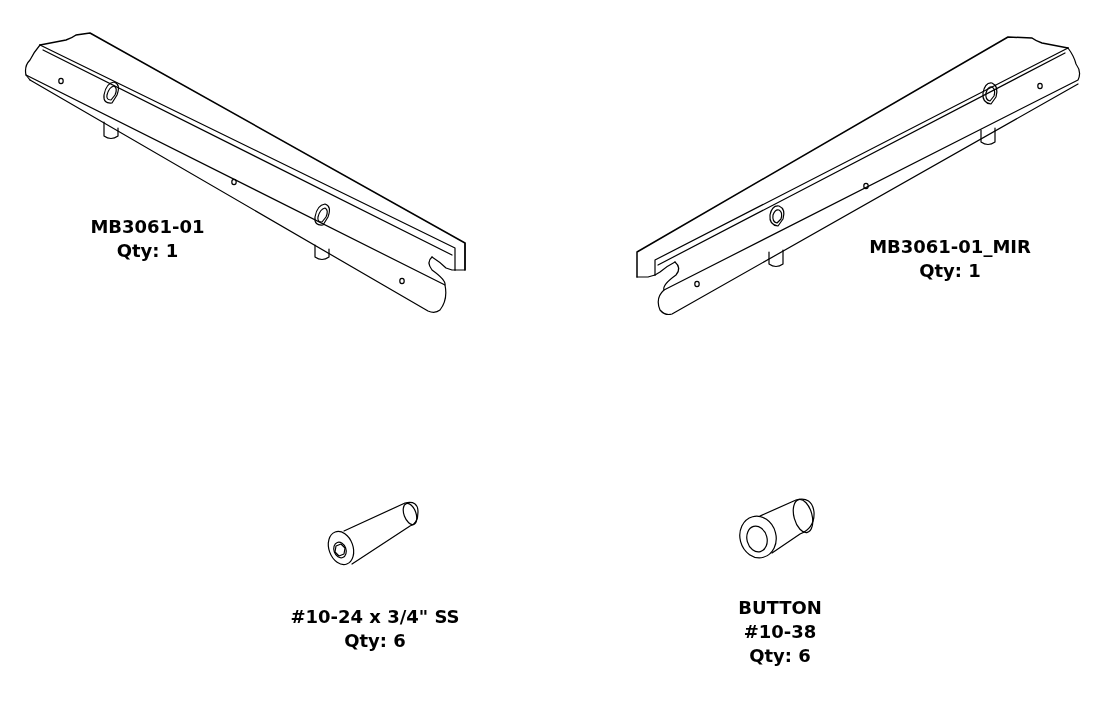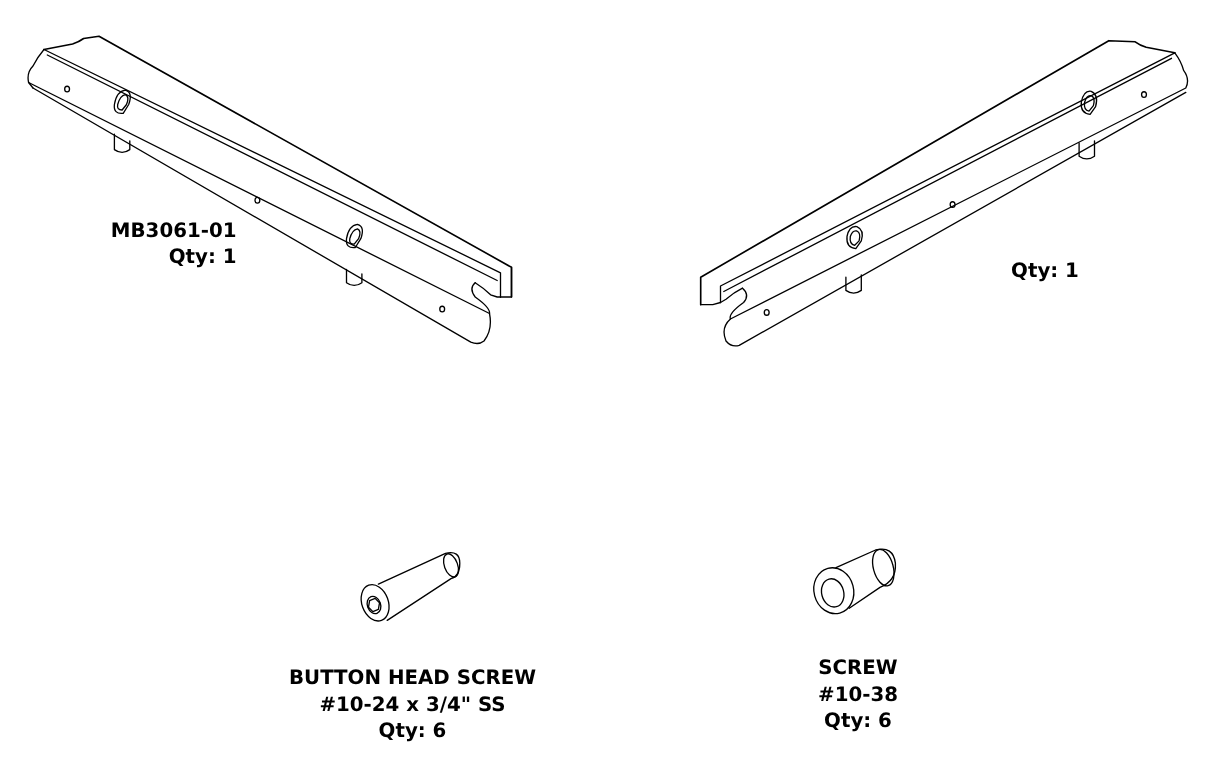--- a/index.html
+++ b/index.html
@@ -74,32 +74,32 @@
   </g>
 
   <g>
     <ellipse cx="758" cy="537" rx="18" ry="21" transform="rotate(-15 758 537)"></ellipse>
     <ellipse cx="757" cy="539" rx="10" ry="13" transform="rotate(-15 757 539)"></ellipse>
     <path d="M760,516 L796,500 Q812,496 814,512 Q815,528 800,534 L772,553"></path>
     <ellipse cx="803" cy="516" rx="9" ry="17" transform="rotate(-15 803 516)"></ellipse>
   </g>
 </svg>
 
-<div class="label" style="left:80px; top:198px; width:135px;text-align:right;">
+<div class="label" style="left:80px; top:215px; width:135px;">
   <div>MB3061-01</div>
   <div>Qty: 1</div>
 </div>
 
 <div class="label" style="left:855px; top:235px; width:190px;">
+  <div>MB3061-01_MIR</div>
   <div>Qty: 1</div>
 </div>
 
 <div class="label" style="left:255px; top:605px; width:240px;">
-  <div>BUTTON HEAD SCREW</div>
   <div>#10-24 x 3/4" SS</div>
   <div>Qty: 6</div>
 </div>
 
 <div class="label" style="left:720px; top:596px; width:120px;">
-  <div>SCREW</div>
+  <div>BUTTON</div>
   <div>#10-38</div>
   <div>Qty: 6</div>
 </div>
 
 </body></html>

